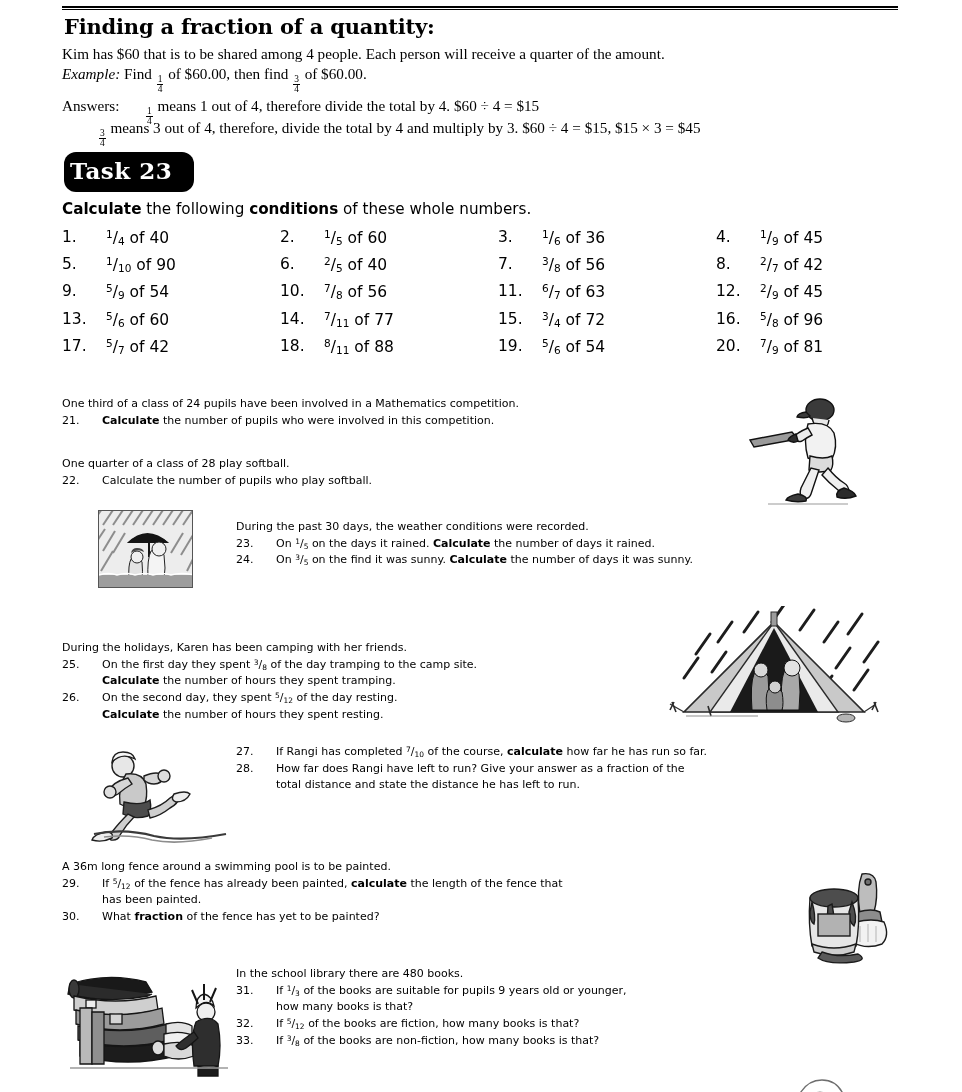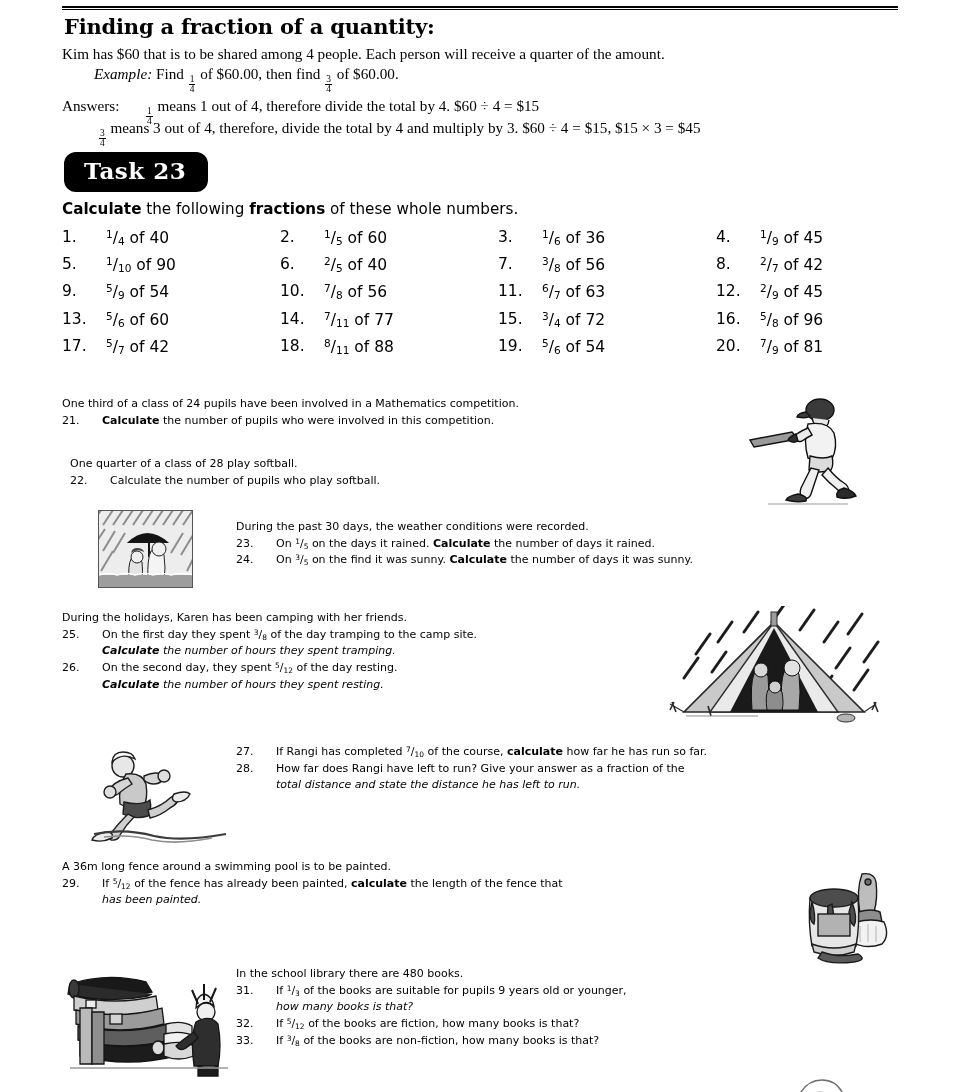--- a/index.html
+++ b/index.html
@@ -27,21 +27,21 @@
     position: absolute; left: 64px; top: 14px;
     font-family: "DejaVu Serif", serif;
     font-weight: bold;
     font-size: 21px;
     letter-spacing: -0.2px;
   }
 
   .body-text { font-size: 15.2px; line-height: 1.38; white-space: nowrap; }
   .pos { position: absolute; font-family: Liberation Serif, serif; }
 
-  .italic { font-style: italic; margin-left: 32px; }
+  .italic { font-style: italic; }
   .bold { font-weight: bold; }
 
   
   .vf {
     display: inline-flex; flex-direction: column;
     vertical-align: -0.32em;
     line-height: 0.92;
     font-size: 0.62em;
     text-align: center;
     margin: 0 1px;
@@ -54,21 +54,21 @@
   .sf sup, .sf sub { font-size: 0.68em; }
   .sf sup { vertical-align: 0.45em; }
   .sf sub { vertical-align: -0.18em; }
   .sf .sl { font-size: 1em; }
 
   
   .task-badge {
     position: absolute; left: 64px; top: 152px;
     background: #000; color: #fff;
     border-radius: 12px;
-    padding: 5px 22px 8px 20px;
+    padding: 5px 22px 8px 6px;
     font-family: "DejaVu Serif", serif;
     font-weight: bold;
     font-size: 23px;
     letter-spacing: 0.5px;
   }
 
   .calc-line { position: absolute; left: 62px; top: 200px; font-size: 15.2px; }
 
   
   .grid {
@@ -81,21 +81,21 @@
   .g-item { font-size: 15.5px; white-space: nowrap; display: flex; }
   .g-num { width: 44px; flex: none; }
   .g-expr { }
 
   
   .qblock { position: absolute; font-size: 11px; }
   .qline { display: flex; white-space: nowrap; line-height: 1.5; }
   .qn { width: 40px; flex: none; }
   .qtext { }
   .intro { line-height: 1.5; white-space: nowrap; }
-  .indent-cont { padding-left: 40px; line-height: 1.5; white-space: nowrap; font-style: italic; }
+  .indent-cont { padding-left: 40px; line-height: 1.5; white-space: nowrap; }
 
   
   .illus { position: absolute; }
 
   .framed {
     border: 1px solid #555;
     background: #e9e9e9;
     overflow: hidden;
   }
 </style>
@@ -141,21 +141,21 @@
         <span class="den">4</span>
       </span>
     <span>means 3 out of 4, therefore, divide the total by 4 and multiply by 3.  $60 ÷ 4 = $15,  $15 × 3 = $45</span>
   </div>
 
   <div class="task-badge">Task 23</div>
 
   <div class="calc-line">
     <span class="bold">Calculate</span>
     <span>the following</span>
-    <span class="bold">fractions</span>
+    <span class="bold">conditions</span>
     <span>of these whole numbers.</span>
   </div>
 
   <div class="grid">
     <div class="g-item">
         <span class="g-num">1.</span>
         <span class="g-expr sf"><sup>1</sup><span class="sl">/</span><sub>4</sub> <span>of 40</span></span>
       </div>
     <div class="g-item">
         <span class="g-num">2.</span>
@@ -240,21 +240,21 @@
   </div>
 
   <div class="qblock" style="left:62px; top:396px;">
     <div class="intro">One third of a class of 24 pupils have been involved in a Mathematics competition.</div>
     <div class="qline">
       <span class="qn">21.</span>
       <span class="qtext"><span class="bold">Calculate</span> <span>the number of pupils who were involved in this competition.</span></span>
     </div>
   </div>
 
-  <div class="qblock" style="left:62px; top:456px;margin-left:8px;">
+  <div class="qblock" style="left:62px; top:456px;">
     <div class="intro">One quarter of a class of 28 play softball.</div>
     <div class="qline">
       <span class="qn">22.</span>
       <span class="qtext">Calculate the number of pupils who play softball.</span>
     </div>
   </div>
 
   <div class="illus" style="left:748px; top:396px; width:120px; height:112px;">
     <svg width="120" height="112" viewBox="0 0 120 112">
       <g fill="#d8d8d8" stroke="#111" stroke-width="1.4">
@@ -327,21 +327,21 @@
     <div class="qline">
       <span class="qn">23.</span>
       <span class="qtext sf"><span>On</span> <sup>1</sup><span class="sl">/</span><sub>5</sub> <span>on the days it rained.</span>&nbsp;<span class="bold">Calculate</span> <span>the number of days it rained.</span></span>
     </div>
     <div class="qline">
       <span class="qn">24.</span>
       <span class="qtext sf"><span>On</span> <sup>3</sup><span class="sl">/</span><sub>5</sub> <span>on the find it was sunny.</span>&nbsp;<span class="bold">Calculate</span> <span>the number of days it was sunny.</span></span>
     </div>
   </div>
 
-  <div class="qblock" style="left:62px; top:610px;">
+  <div class="qblock" style="left:62px; top:640px;">
     <div class="intro">During the holidays, Karen has been camping with her friends.</div>
     <div class="qline">
       <span class="qn">25.</span>
       <span class="qtext sf"><span>On the first day they spent</span> <sup>3</sup><span class="sl">/</span><sub>8</sub> <span>of the day tramping to the camp site.</span></span>
     </div>
     <div class="indent-cont">
       <span class="bold">Calculate</span> <span>the number of hours they spent tramping.</span>
     </div>
     <div class="qline">
       <span class="qn">26.</span>
@@ -434,20 +434,24 @@
     <div class="indent-cont">total distance and state the distance he has left to run.</div>
   </div>
 
   <div class="qblock" style="left:62px; top:859px;">
     <div class="intro">A 36m long fence around a swimming pool is to be painted.</div>
     <div class="qline">
       <span class="qn">29.</span>
       <span class="qtext sf"><span>If</span> <sup>5</sup><span class="sl">/</span><sub>12</sub> <span>of the fence has already been painted,</span> <span class="bold">calculate</span> <span>the length of the fence that</span></span>
     </div>
     <div class="indent-cont">has been painted.</div>
+    <div class="qline">
+      <span class="qn">30.</span>
+      <span class="qtext"><span>What</span> <span class="bold">fraction</span> <span>of the fence has yet to be painted?</span></span>
+    </div>
   </div>
 
   <div class="illus" style="left:802px; top:868px; width:104px; height:96px;">
     <svg width="104" height="96" viewBox="0 0 104 96">
       <g stroke="#1b1b1b" stroke-width="1.4">
 
         <path d="M60 6 q12 -2 14 8 q2 16 -2 30 l-14 2 q-4 -24 2 -40 Z" fill="#bdbdbd"></path>
         <circle cx="66" cy="14" r="3" fill="#6e6e6e"></circle>
 
         <path d="M56 44 q14 -4 22 0 l2 10 q-14 4 -26 0 Z" fill="#8d8d8d"></path>

